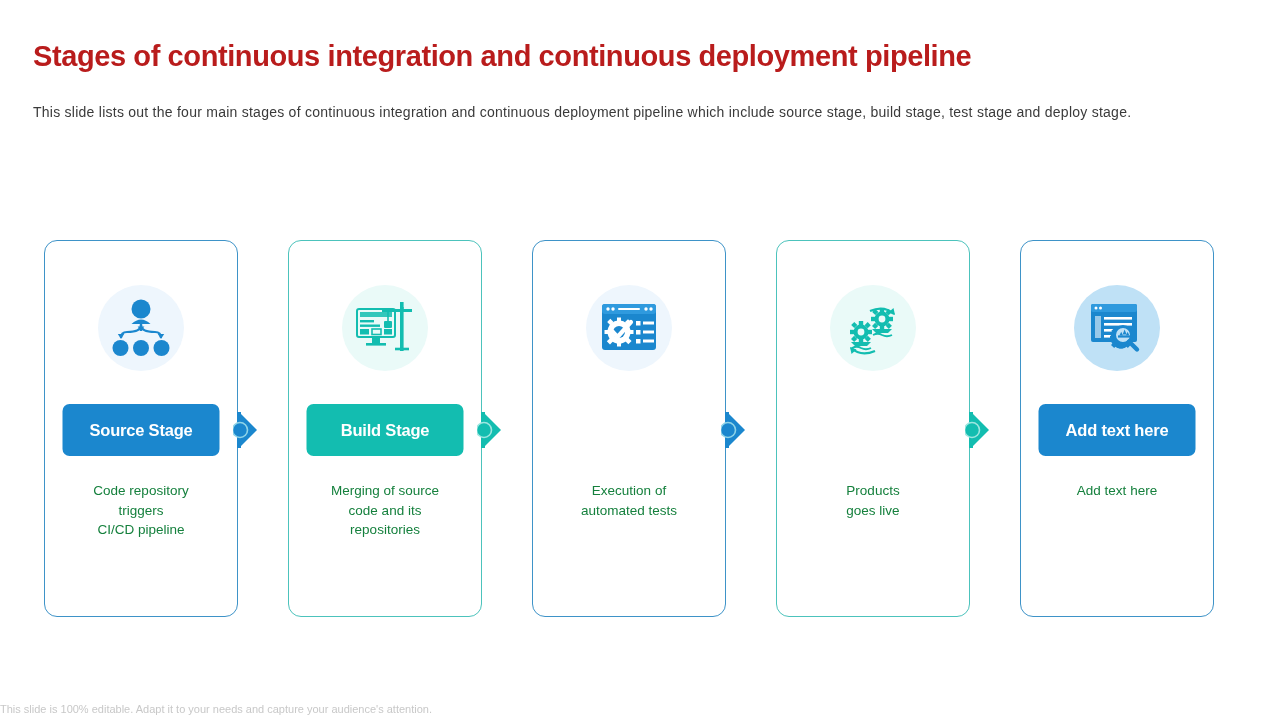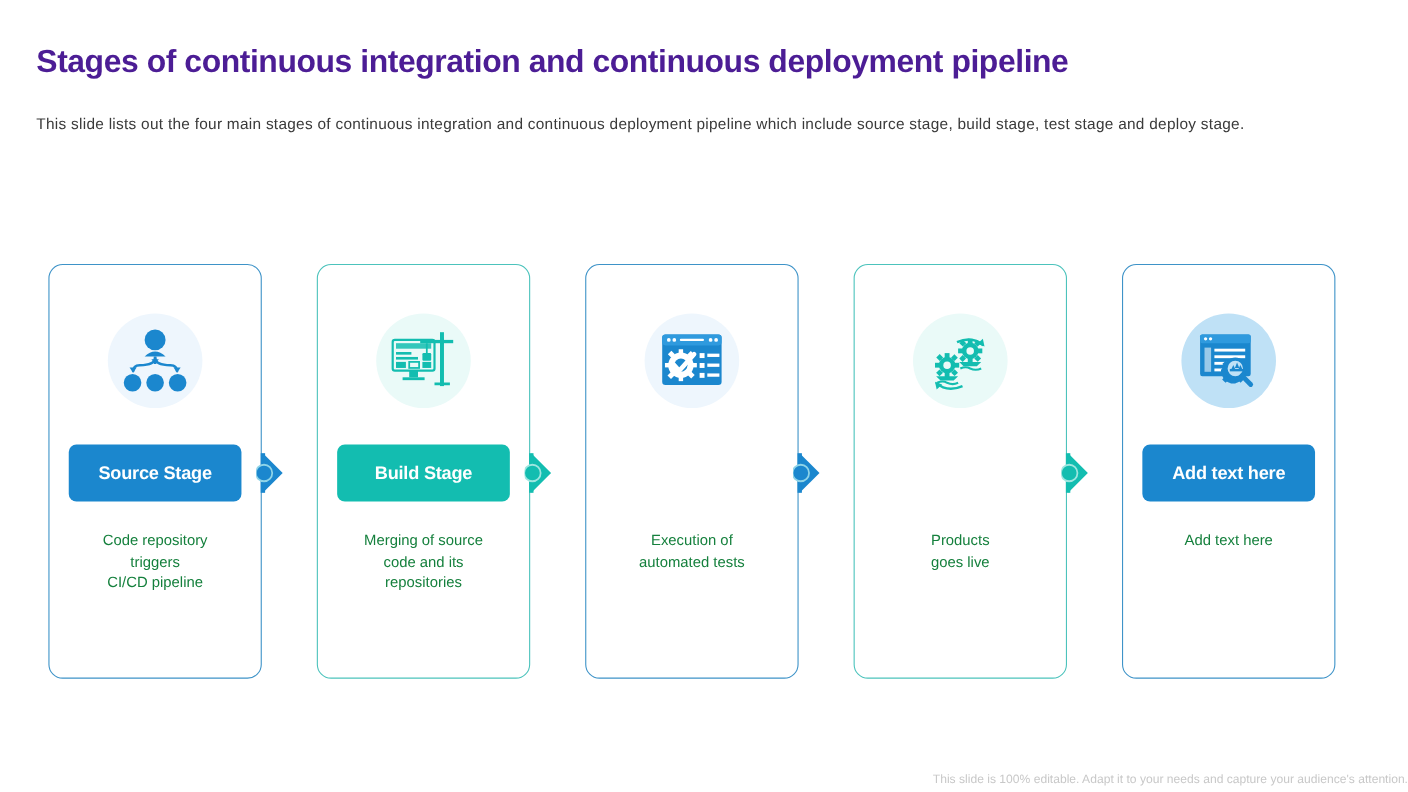--- a/index.html
+++ b/index.html
@@ -15,21 +15,21 @@
     position: relative;
   }
 
   
   .slide-title {
     position: absolute;
     left: 33px;
     top: 40px;
     font-size: 29px;
     font-weight: bold;
-    color: #4c1d95;
+    color: #b91c1c;
     letter-spacing: -0.4px;
     white-space: nowrap;
   }
   .slide-subtitle {
     position: absolute;
     left: 33px;
     top: 104px;
     font-size: 14px;
     color: #3a3a3a;
     letter-spacing: 0.25px;
@@ -123,21 +123,21 @@
     height: 40px;
   }
   .connector svg { display: block; }
 
   
   .footer-note {
     position: absolute;
     left: 0;
     top: 703px;
     width: 1280px;
-    text-align: right;
+    text-align: left;
     font-size: 11px;
     color: #c8c8c8;
   }
 </style>
 </head>
 <body>
 
 <div class="slide-title">Stages of continuous integration and continuous deployment pipeline</div>
 
 <div class="slide-subtitle">This slide lists out the four main stages of continuous integration and continuous deployment pipeline which include source stage, build stage, test stage and deploy stage.</div>

